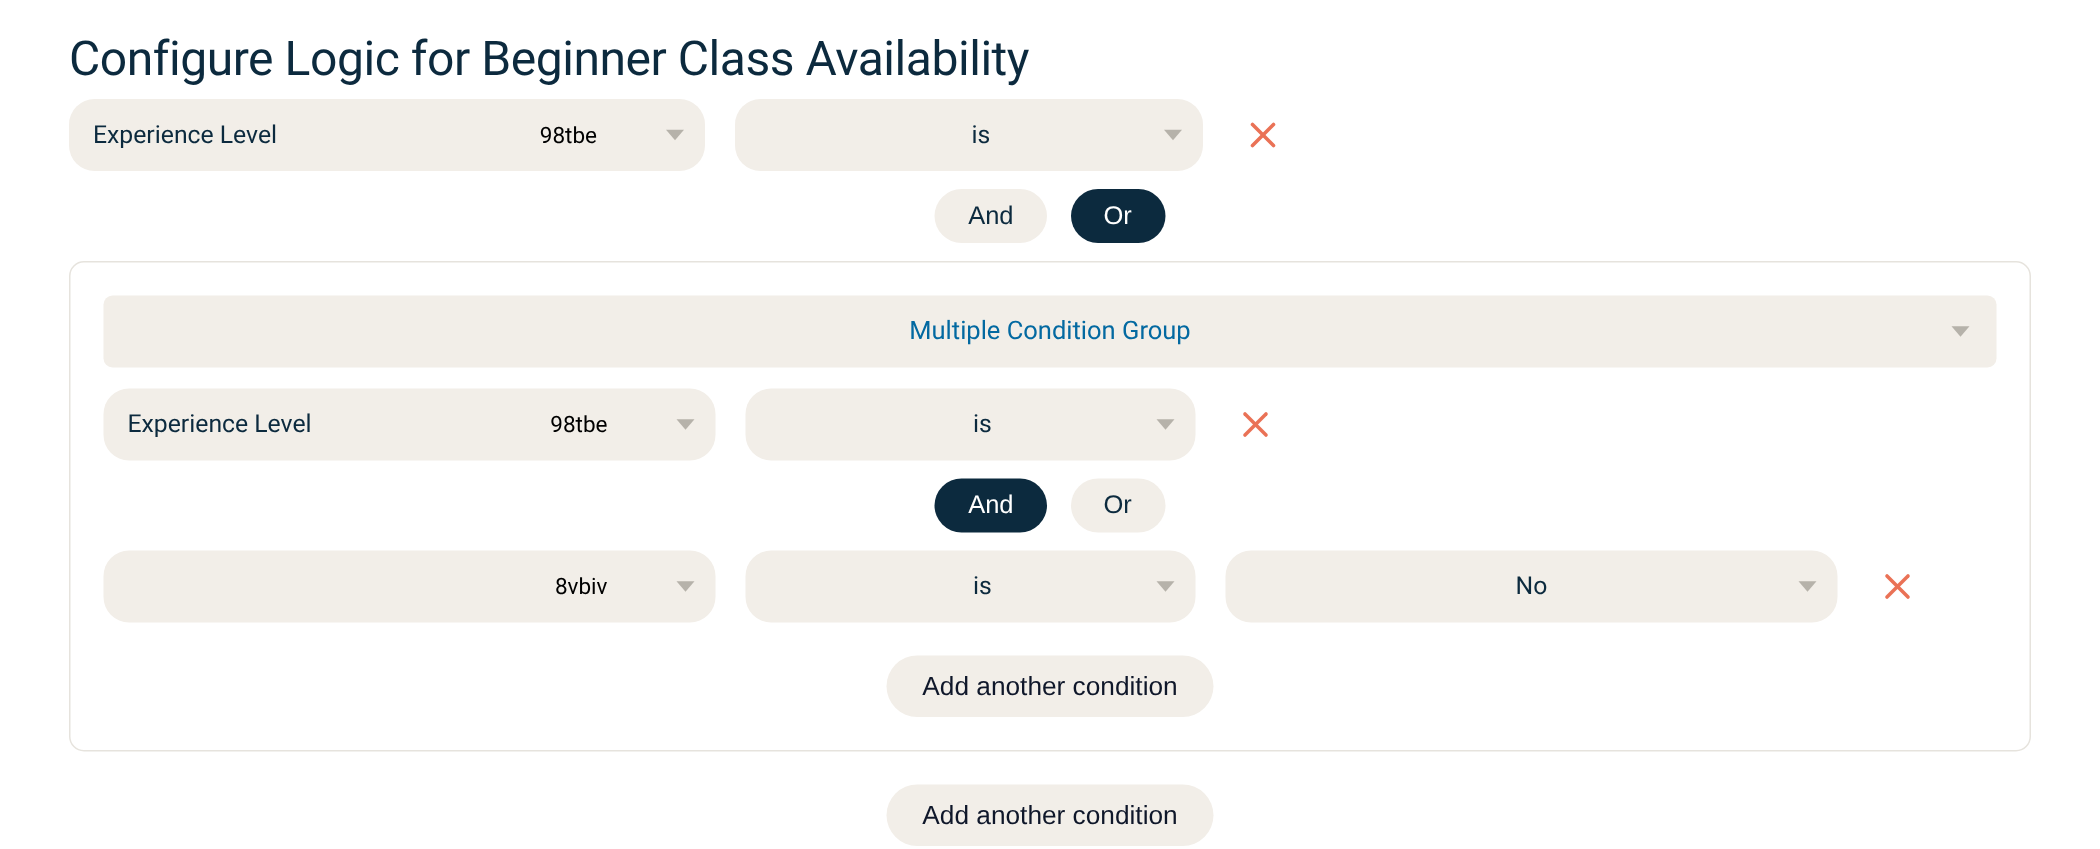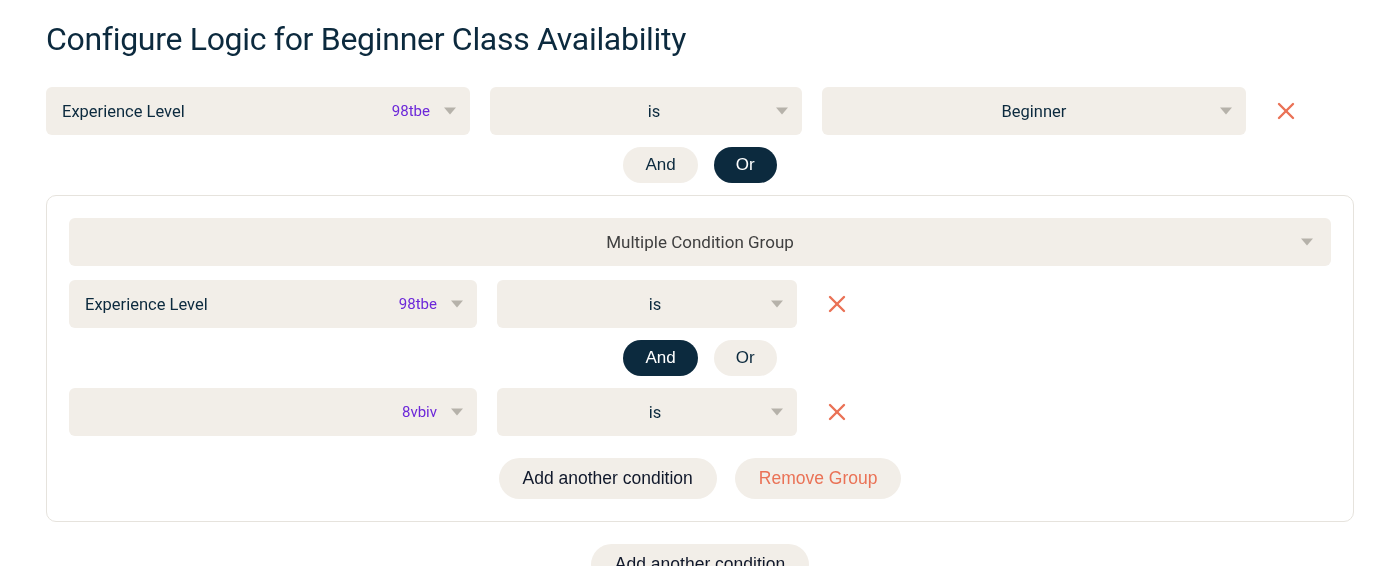--- a/index.html
+++ b/index.html
@@ -6,32 +6,32 @@
     body {
       font-family: -apple-system, BlinkMacSystemFont, "Segoe UI", Roboto, sans-serif;
       background: #ffffff;
       padding: 20px 46px;
       color: #0c2a3e;
     }
     .page-title {
       font-size: 32px;
       font-weight: 450;
       color: #0c2a3e;
-      margin-bottom: 29px;
+      margin-bottom: 8px;
       letter-spacing: -0.3px;
     }
     .condition-row {
       display: flex;
       align-items: center;
       gap: 20px;
       margin-bottom: 12px;
     }
     .select-box {
       background: #f2eee8;
-      border-radius: 6px;
+      border-radius: 17px;
       height: 48px;
       display: flex;
       align-items: center;
       padding: 0 16px;
       position: relative;
       cursor: pointer;
       flex: 1;
     }
     .select-field {
       flex: 0 0 424px;
@@ -45,24 +45,24 @@
     .select-value {
       flex: 0 0 424px;
       justify-content: center;
     }
     .select-label {
       font-size: 16.5px;
       color: #0c2a3e;
       font-weight: 430;
     }
     .select-id {
-      color: #6d28d9;
+      color: #000000;
       font-size: 15px;
       margin-left: auto;
-      margin-right: 24px;
+      margin-right: 56px;
       font-weight: 400;
     }
     .caret {
       position: absolute;
       right: 14px;
       top: 50%;
       transform: translateY(-50%);
       width: 0; height: 0;
       border-left: 6px solid transparent;
       border-right: 6px solid transparent;
@@ -119,21 +119,21 @@
       background: #f2eee8;
       border-radius: 6px;
       height: 48px;
       display: flex;
       align-items: center;
       justify-content: center;
       position: relative;
       cursor: pointer;
       margin-bottom: 14px;
       font-size: 17px;
-      color: #404040;
+      color: #0369a1;
       font-weight: 430;
     }
     .group-header .caret {
       right: 18px;
     }
     .group-row .select-field { flex: 0 0 408px; }
     .group-row .select-operator { flex: 0 0 300px; }
     .group-row .select-value { flex: 0 0 408px; }
     .group-actions {
       display: flex;
@@ -166,24 +166,20 @@
 <div class="condition-row">
   <div class="select-box select-field">
     <span class="select-label">Experience Level</span>
     <span class="select-id">98tbe</span>
     <span class="caret"></span>
   </div>
   <div class="select-box select-operator">
     <span class="select-label">is</span>
     <span class="caret"></span>
   </div>
-  <div class="select-box select-value">
-    <span class="select-label">Beginner</span>
-    <span class="caret"></span>
-  </div>
   <div class="remove-btn">
     <svg class="remove-x" viewBox="0 0 20 20">
       <line x1="3" y1="3" x2="17" y2="17"></line>
         <line x1="17" y1="3" x2="3" y2="17"></line>
     </svg>
   </div>
 </div>
 
 <div class="connector-row">
   <button class="pill pill-inactive">And</button>
@@ -221,29 +217,32 @@
 
   <div class="condition-row group-row">
     <div class="select-box select-field">
       <span class="select-id">8vbiv</span>
       <span class="caret"></span>
     </div>
     <div class="select-box select-operator">
       <span class="select-label">is</span>
       <span class="caret"></span>
     </div>
+    <div class="select-box select-value">
+      <span class="select-label">No</span>
+      <span class="caret"></span>
+    </div>
     <div class="remove-btn">
       <svg class="remove-x" viewBox="0 0 20 20">
         <line x1="3" y1="3" x2="17" y2="17"></line>
           <line x1="17" y1="3" x2="3" y2="17"></line>
       </svg>
     </div>
   </div>
 
   <div class="group-actions">
     <button class="action-btn">Add another condition</button>
-    <button class="action-btn action-btn-danger">Remove Group</button>
   </div>
 </div>
 
 <div class="outer-add">
   <button class="action-btn">Add another condition</button>
 </div>
 
 </body></html>

